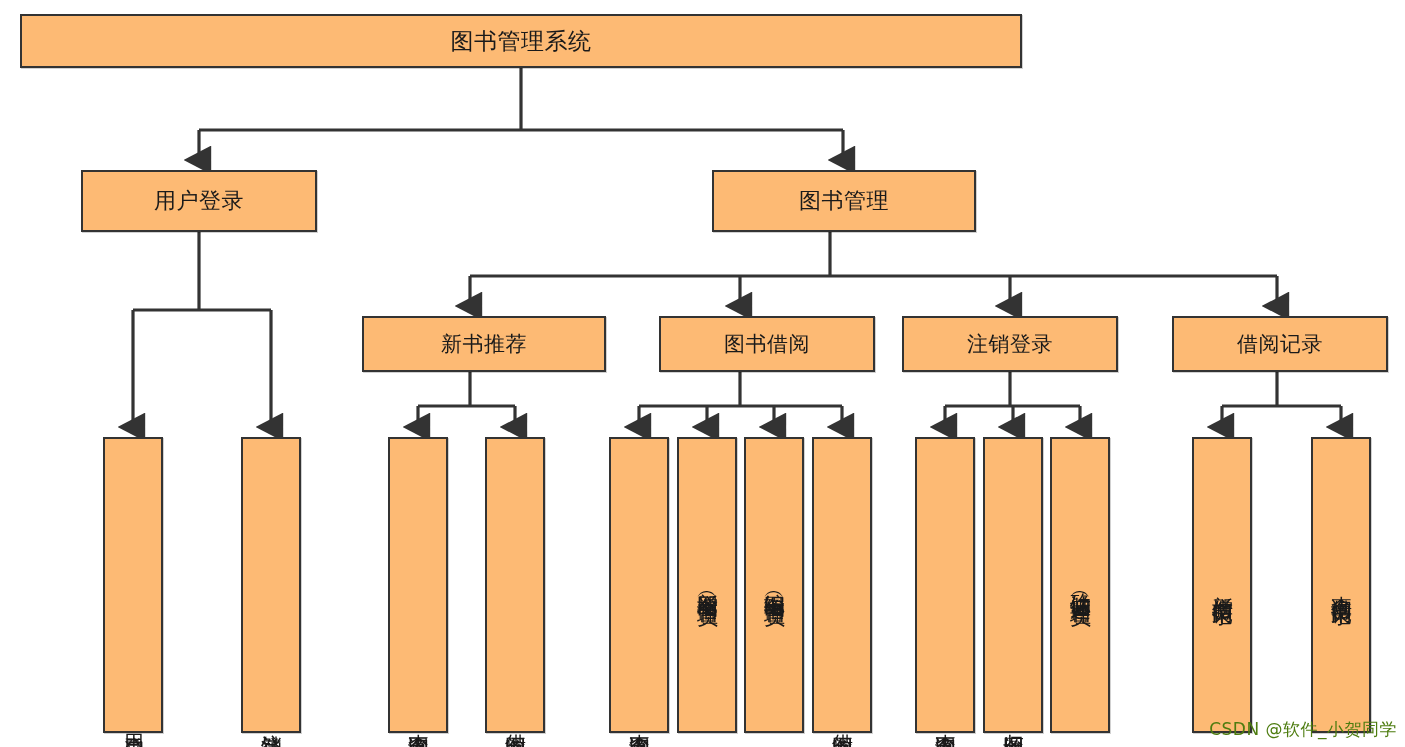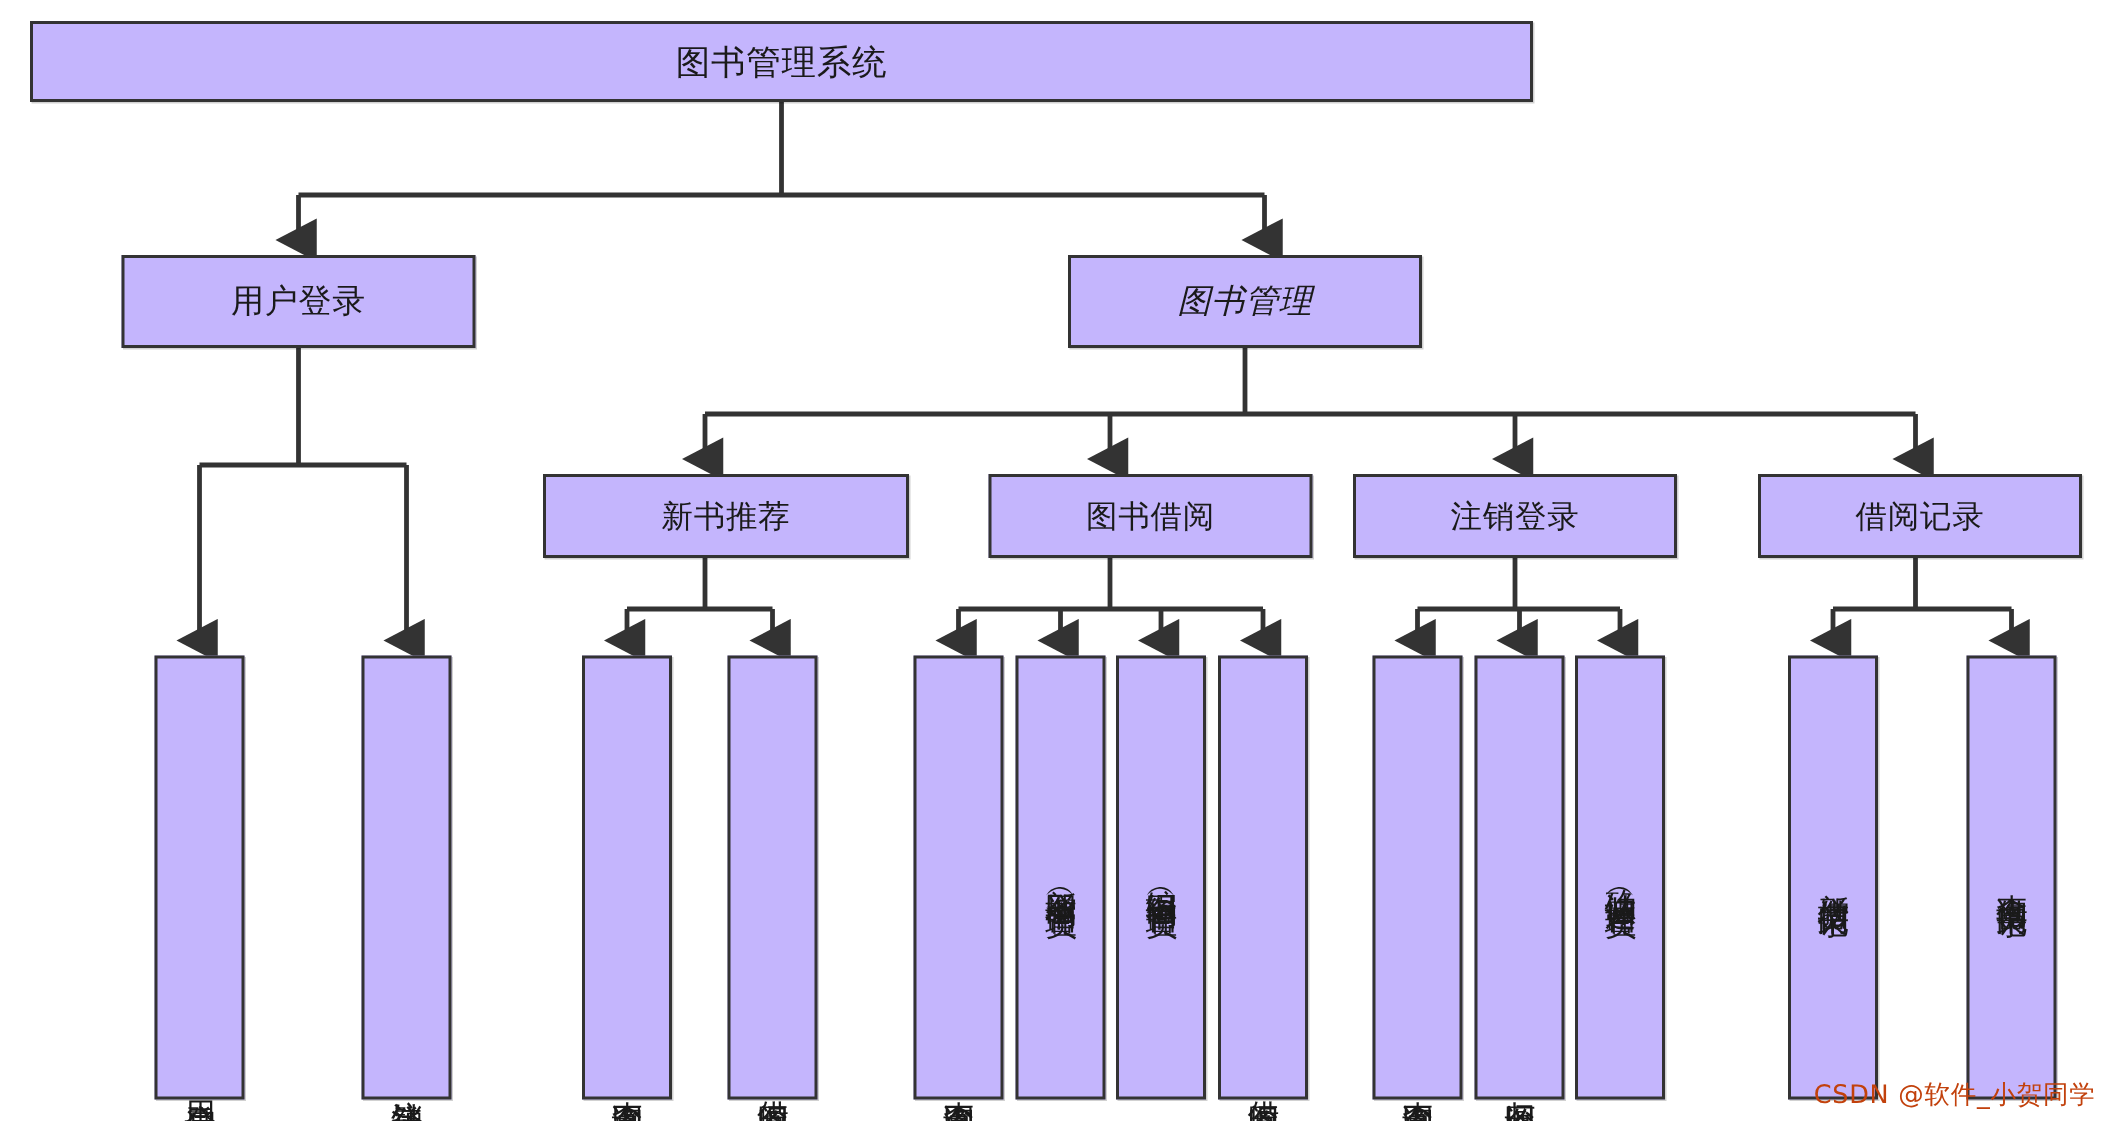--- a/index.html
+++ b/index.html
@@ -20,21 +20,21 @@
   }
   #edges {
     position: absolute;
     left: 0; top: 0;
     width: 1405px; height: 747px;
     pointer-events: none;
   }
   .node {
     position: absolute;
     border: 2.5px solid #333333;
-    background: #c4b5fd;
+    background: #fdba74;
     display: flex;
     align-items: center;
     justify-content: center;
     color: #1a1a1a;
     box-shadow: 1px 1px 0 rgba(0,0,0,0.18);
   }
   .node .label {
     white-space: nowrap;
     letter-spacing: 0.5px;
   }
@@ -56,21 +56,21 @@
     white-space: nowrap;
   }
   .node.leaf.bottom-align {
     align-items: flex-end;
   }
   .watermark {
     position: absolute;
     right: 8px;
     bottom: 6px;
     font-size: 17px;
-    color: #c2410c;
+    color: #4d7c0f;
     letter-spacing: 0.5px;
     white-space: nowrap;
   }
 </style>
 </head>
 <body>
 
 <div id="diagram-root">
 
   <svg id="edges" viewBox="0 0 1405 747" xmlns="http://www.w3.org/2000/svg">
@@ -123,21 +123,21 @@
     </g>
   </svg>
 
   <div class="node root" style="left:20px; top:14px; width:1002px; height:54px;">
     <span class="label">图书管理系统</span>
   </div>
 
   <div class="node lvl1" style="left:81px; top:170px; width:236px; height:62px;">
     <span class="label">用户登录</span>
   </div>
-  <div class="node lvl1" style="left:712px; top:170px; width:236px; height:62px;font-style:italic;">
+  <div class="node lvl1" style="left:712px; top:170px; width:264px; height:62px;">
     <span class="label">图书管理</span>
   </div>
 
   <div class="node lvl2" style="left:362px; top:316px; width:244px; height:56px;">
     <span class="label">新书推荐</span>
   </div>
   <div class="node lvl2" style="left:633px; top:316px; width:216px; height:56px;margin-left:26px;">
     <span class="label">图书借阅</span>
   </div>
   <div class="node lvl2" style="left:902px; top:316px; width:216px; height:56px;">

